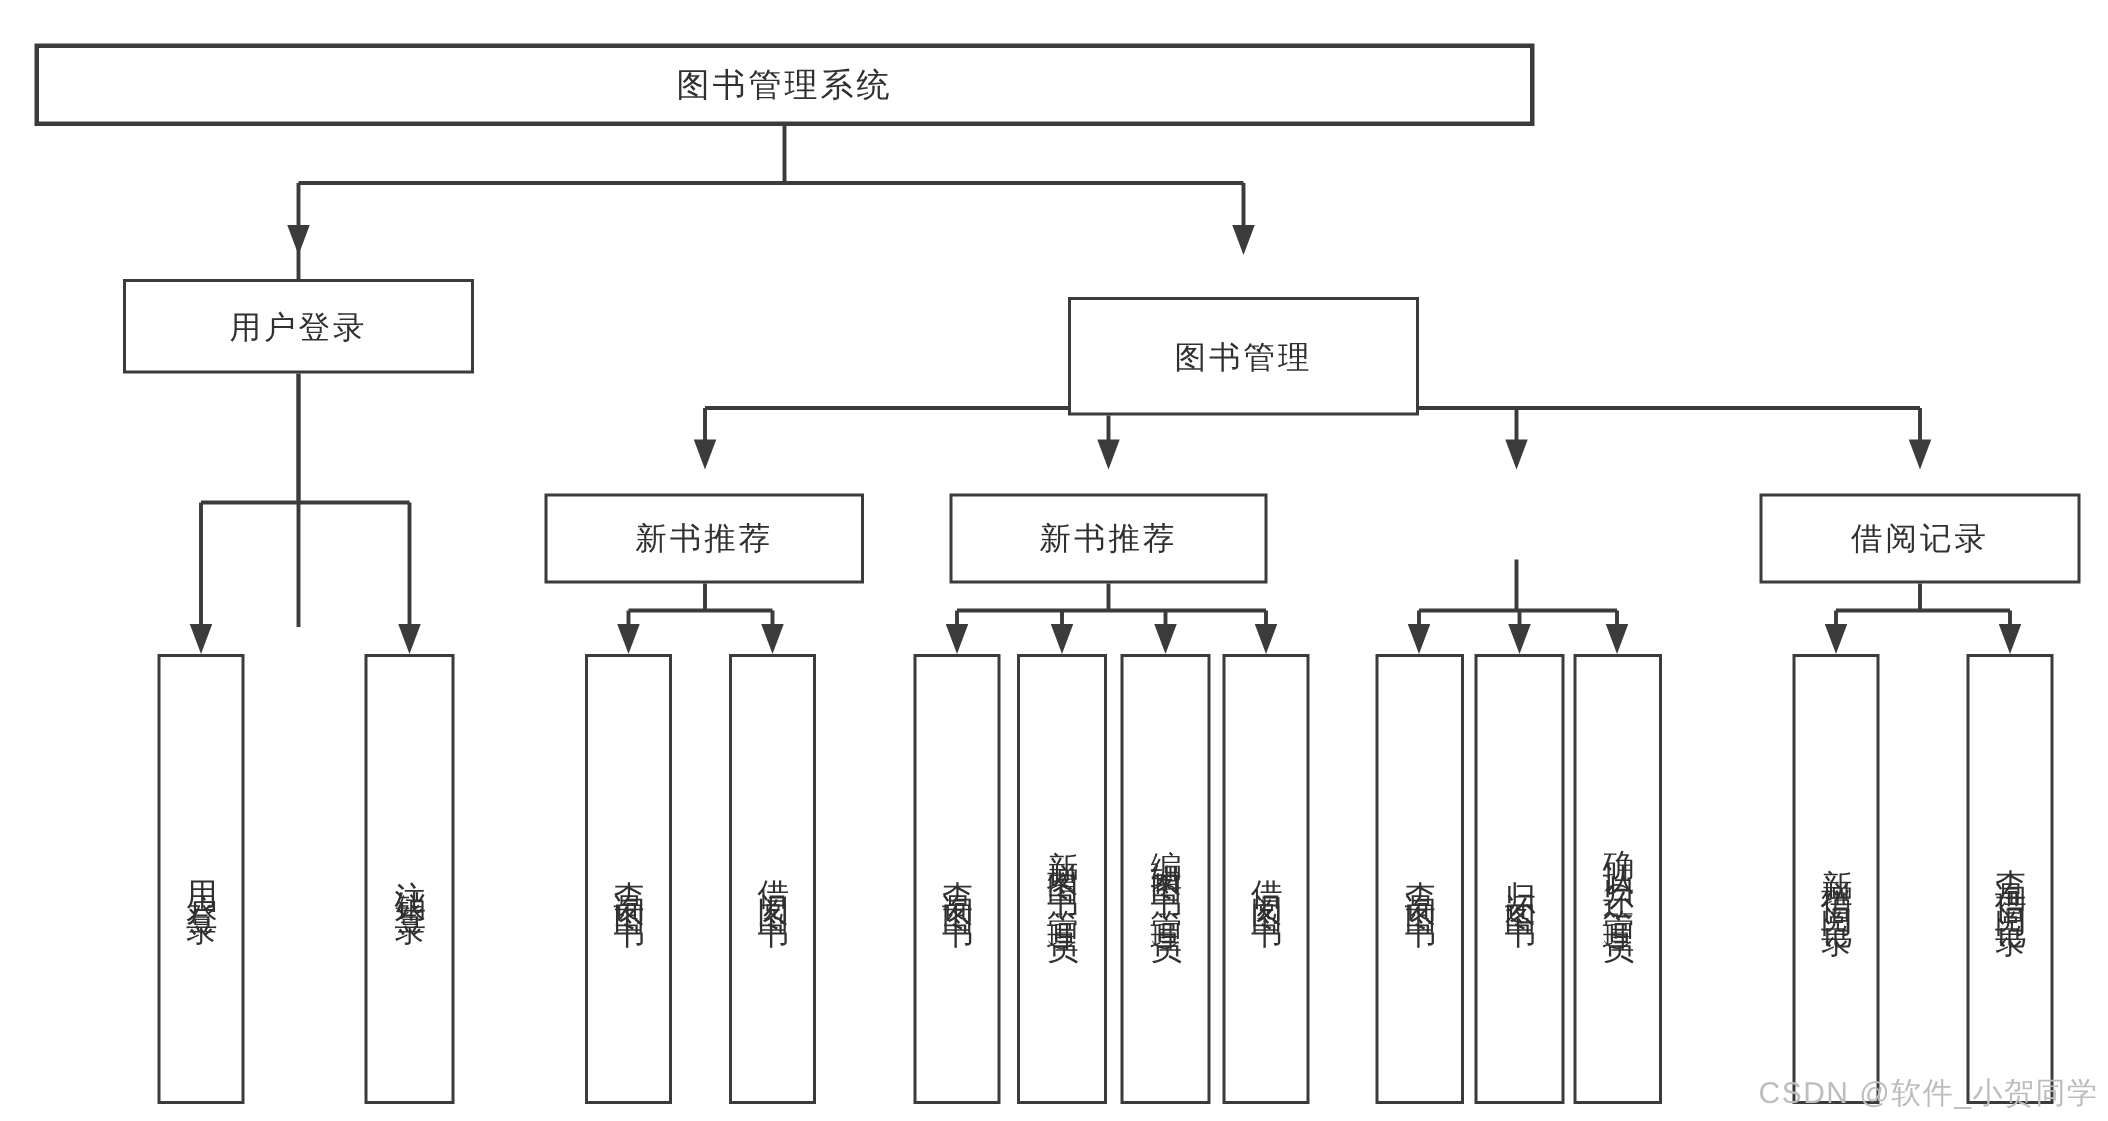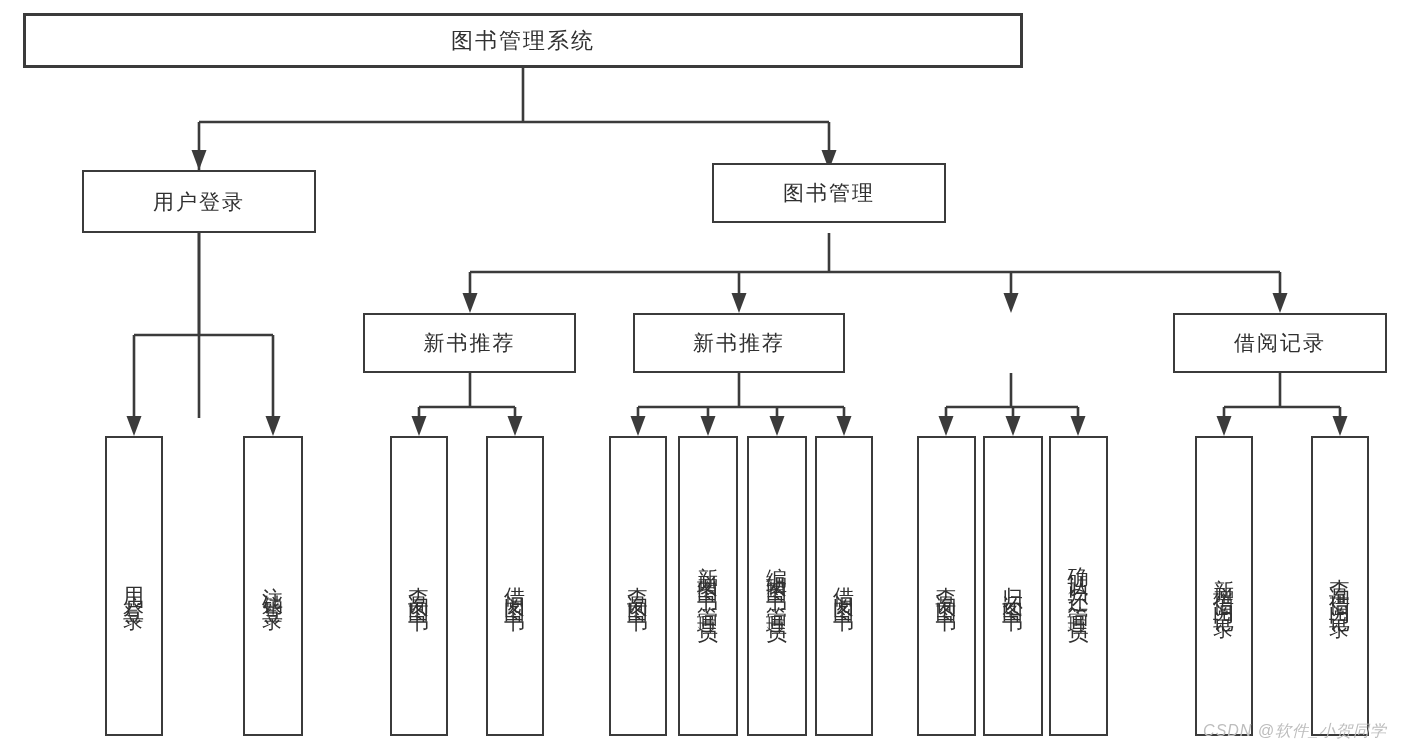--- a/index.html
+++ b/index.html
@@ -40,43 +40,43 @@
     box-sizing: border-box;
     display: flex;
     align-items: center;
     justify-content: center;
     color: var(--text);
   }
   .hbox {
     font-size: 21px;
     letter-spacing: 2px;
     white-space: nowrap;
+    margin-top: 16px;
   }
   .root-box {
     border-width: 3px;
     font-size: 22px;
   }
   .vbox .vtext {
     writing-mode: vertical-rl;
     text-orientation: mixed;
     font-size: 21px;
     line-height: 1.1;
     letter-spacing: 8px;
     color: var(--text);
   }
   .watermark {
     position: absolute;
     z-index: 3;
-    right: 18px;
+    right: 6px;
     bottom: 5px;
-    font-size: 16px;
+    font-size: 20px;
     letter-spacing: 1px;
     color: var(--watermark);
     white-space: nowrap;
-    font-style: italic;
   }
 </style>
 </head>
 <body>
 
 <div class="canvas">
 
   <svg class="connectors" viewBox="0 0 1405 747" xmlns="http://www.w3.org/2000/svg">
 
     <g>
@@ -127,21 +127,21 @@
     </g>
   </svg>
 
   <div class="node hbox root-box" style="left:23px; top:13px; width:1000px; height:55px;">
     <span>图书管理系统</span>
   </div>
 
   <div class="node hbox" style="left:82px; top:170px; width:234px; height:63px;">
     <span>用户登录</span>
   </div>
-  <div class="node hbox" style="left:712px; top:163px; width:234px; height:60px;">
+  <div class="node hbox" style="left:712px; top:182px; width:234px; height:79px;">
     <span>图书管理</span>
   </div>
 
   <div class="node hbox" style="left:363px; top:313px; width:213px; height:60px;">
     <span>新书推荐</span>
   </div>
   <div class="node hbox" style="left:633px; top:313px; width:212px; height:60px;">
     <span>新书推荐</span>
   </div>
   <div class="node hbox" style="left:1173px; top:313px; width:214px; height:60px;">

